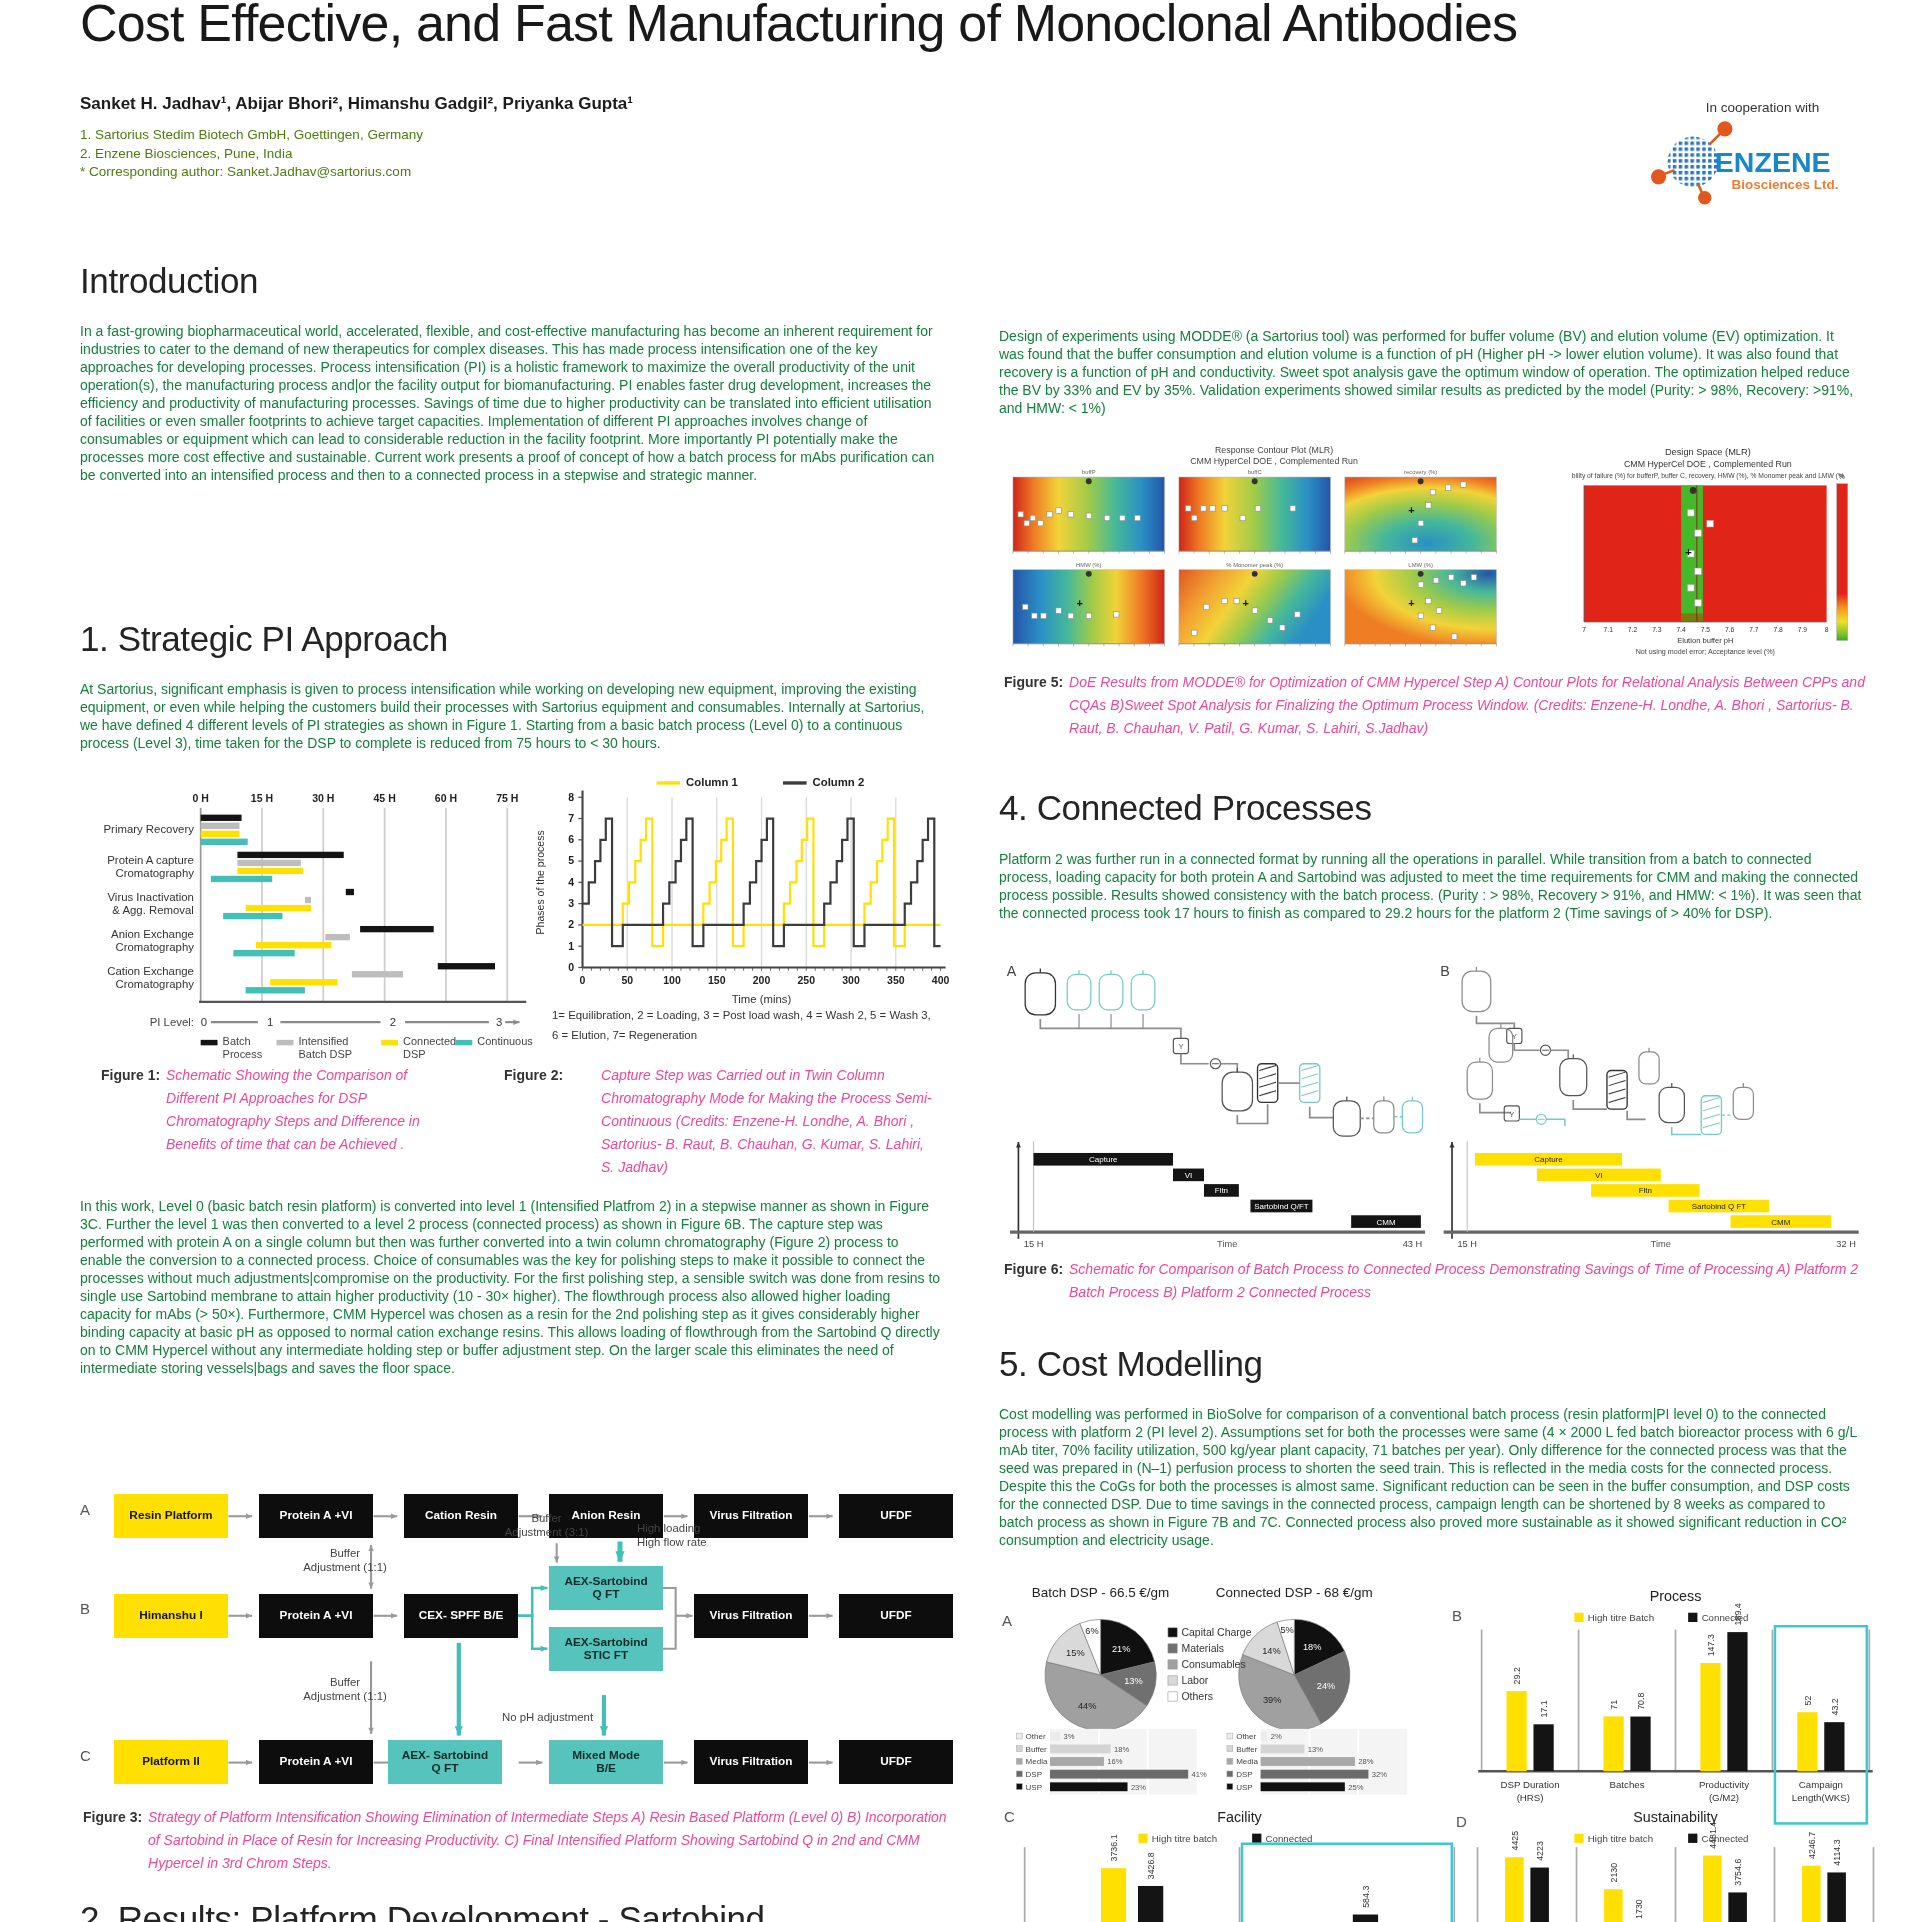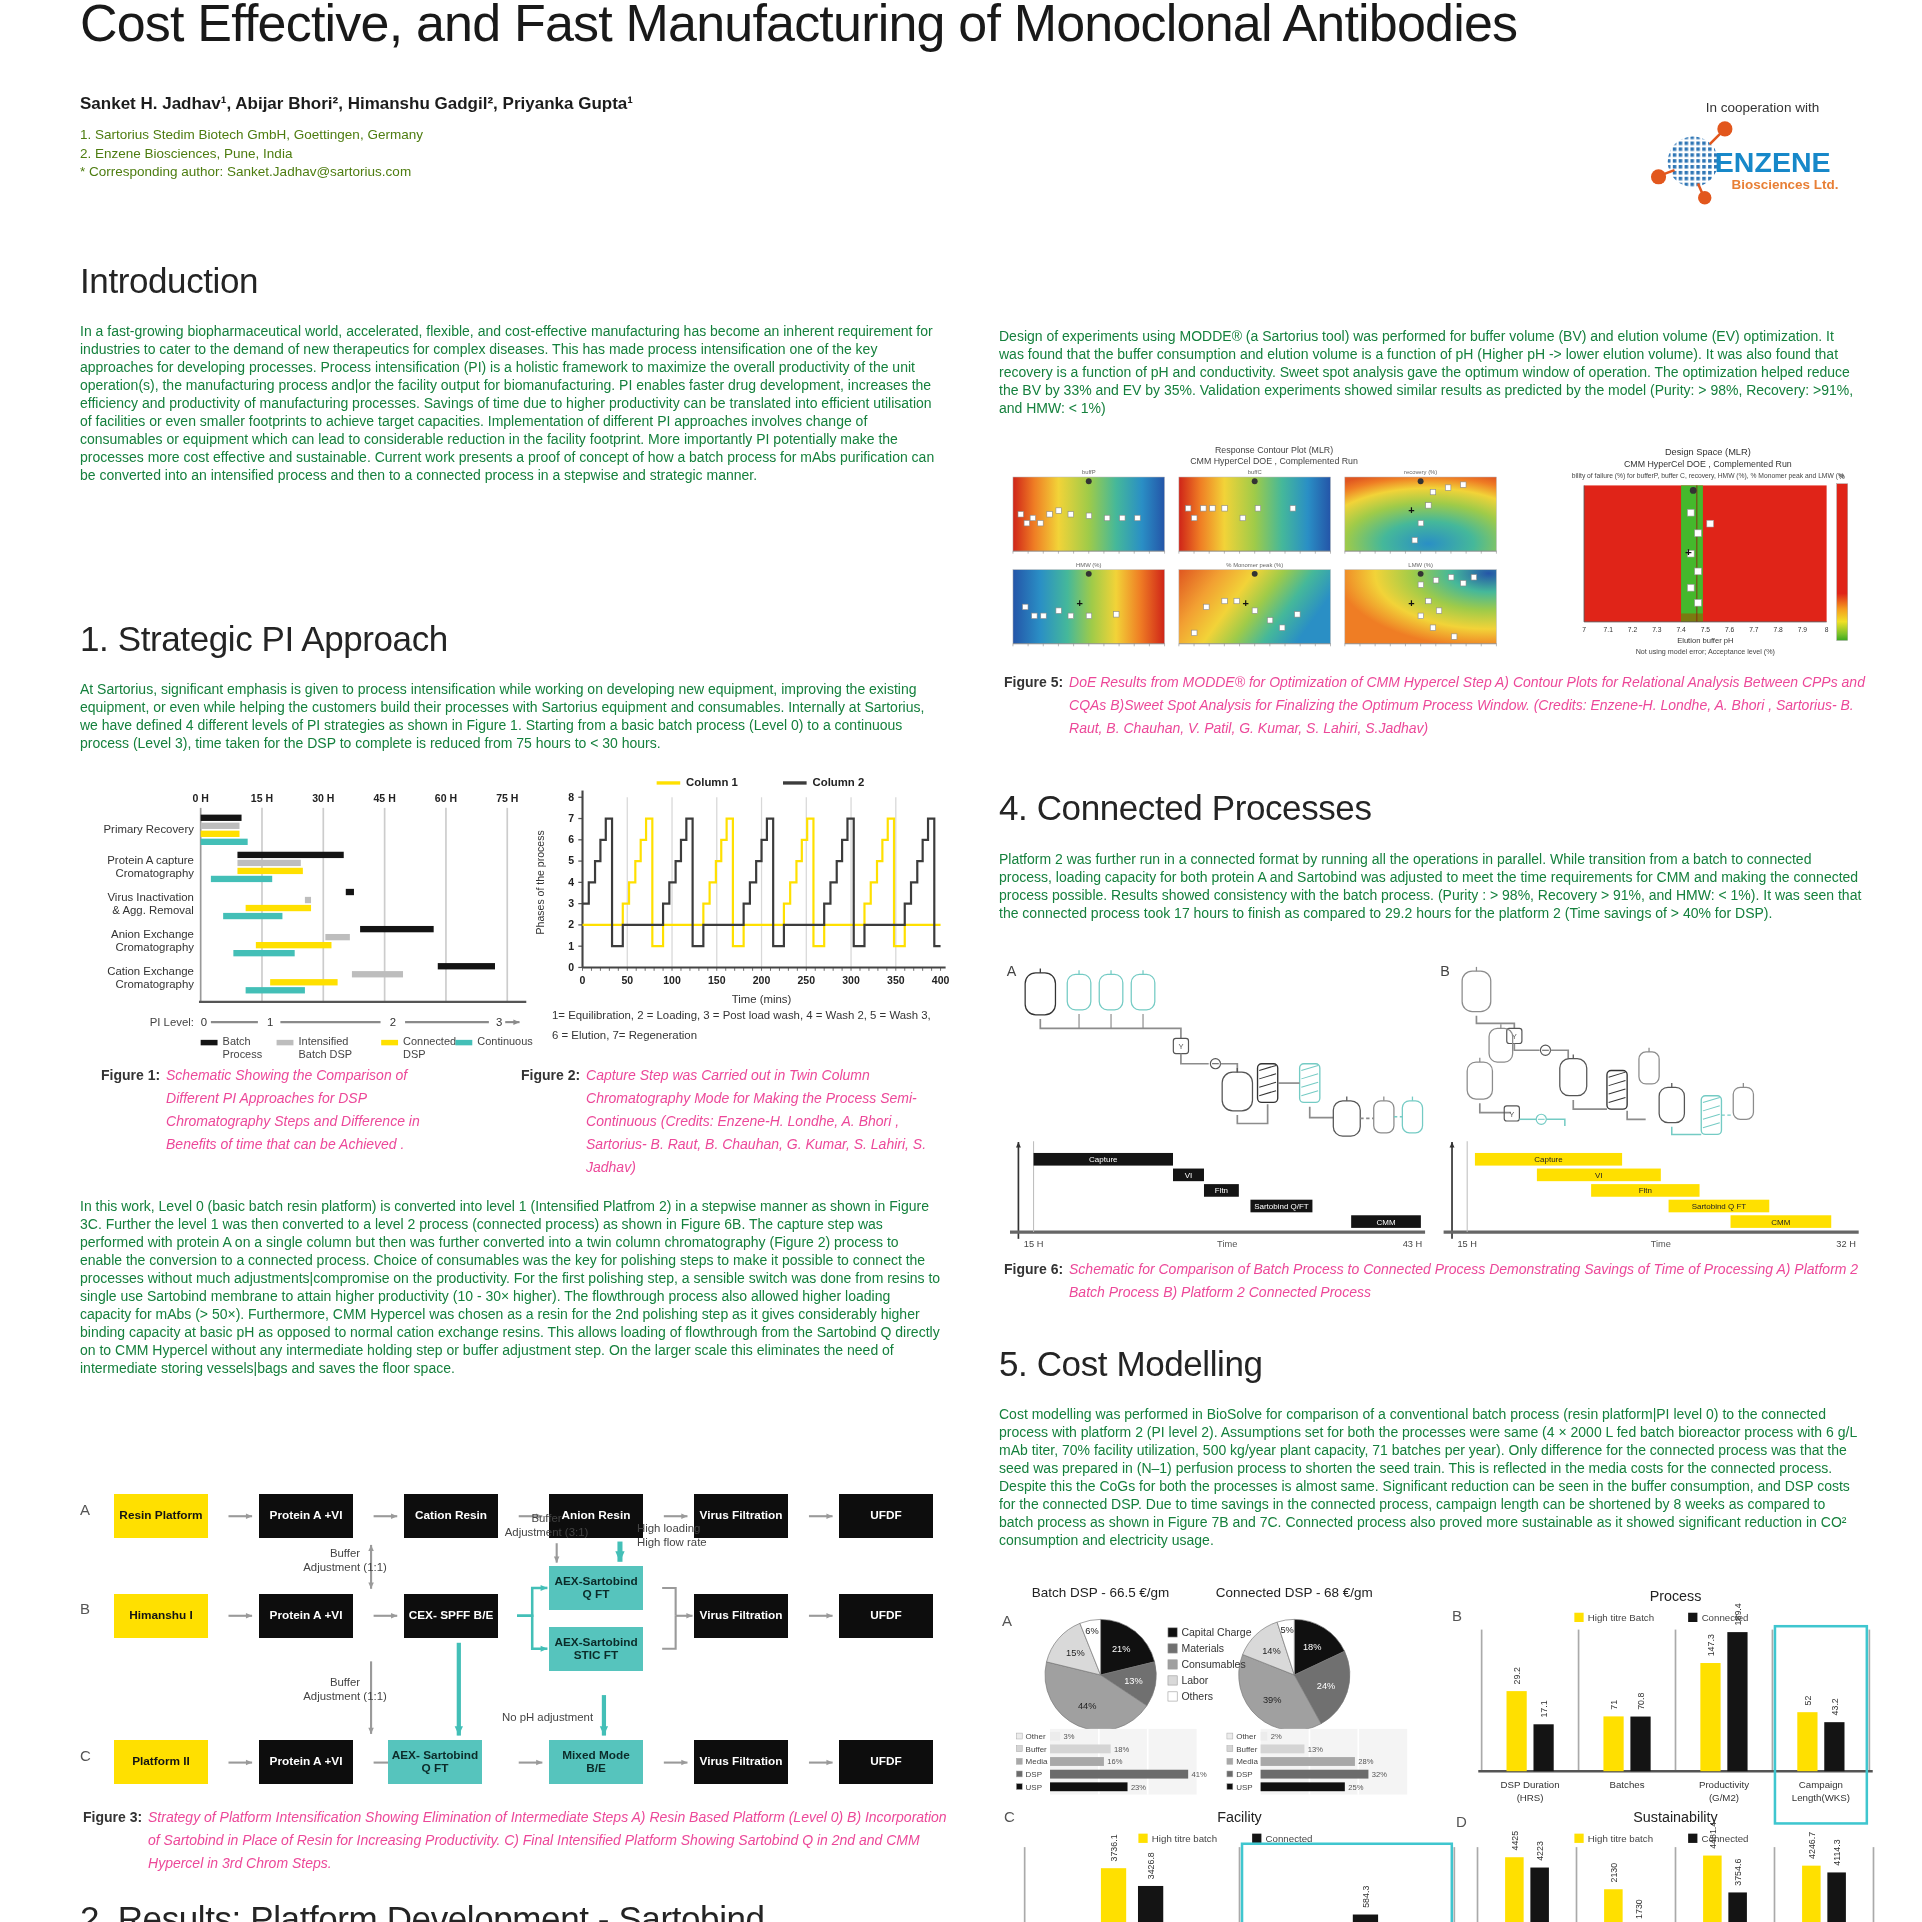--- a/index.html
+++ b/index.html
@@ -12,21 +12,21 @@
   .logo{position:absolute;left:1649px;top:118px;}
   .h2{position:absolute;font-size:35px;font-weight:400;letter-spacing:-0.4px;color:#242424;}
   .para{position:absolute;font-size:14px;line-height:18px;color:#15803d;}
   .cap{position:absolute;display:flex;font-size:14px;line-height:23px;color:#333;}
   .cap b{font-weight:bold;white-space:nowrap;margin-right:5.9px;}
   .cap i{font-style:italic;color:#ec4899;}
   .fig{position:absolute;}
   .note{position:absolute;font-size:11.4px;line-height:20px;color:#333;}
   .ftag{position:absolute;font-size:15px;color:#555;}
   .fb{position:absolute;display:flex;flex-direction:column;align-items:center;justify-content:center;
-      width:94px;height:44px;font-size:11.8px;font-weight:bold;text-align:center;line-height:13.5px;}
+      width:114px;height:44px;font-size:11.8px;font-weight:bold;text-align:center;line-height:13.5px;}
   .fb.yellow{background:#ffe000;color:#141414;}
   .fb.black{background:#0d0d0d;color:#ffffff;}
   .fb.teal{background:#56c4bd;color:#0b2b29;}
   .fann{position:absolute;font-size:11.4px;line-height:14.3px;color:#444;text-align:center;}
   svg{overflow:visible;}
 </style>
 </head>
 <body>
 
 <div class="poster">
@@ -213,21 +213,21 @@
         <text x="16" y="131" font-size="12.5" text-anchor="middle" fill="#333" font-family="&quot;Liberation Sans&quot;,sans-serif" transform="rotate(-90 16 131)">Phases of the process</text>
         <path d="M 62 181.5 L 109.8125 181.5 L 109.8125 156.25 L 117.25 156.25 L 117.25 131 L 124.6875 131 L 124.6875 105.75 L 131.0625 105.75 L 131.0625 80.5 L 137.4375 80.5 L 137.4375 55.25 L 144.875 55.25 L 144.875 206.75 L 157.625 206.75 L 157.625 181.5 L 205.4375 181.5 L 205.4375 156.25 L 212.875 156.25 L 212.875 131 L 220.3125 131 L 220.3125 105.75 L 226.6875 105.75 L 226.6875 80.5 L 233.0625 80.5 L 233.0625 55.25 L 240.5 55.25 L 240.5 206.75 L 253.25 206.75 L 253.25 181.5 L 301.0625 181.5 L 301.0625 156.25 L 308.5 156.25 L 308.5 131 L 315.9375 131 L 315.9375 105.75 L 322.3125 105.75 L 322.3125 80.5 L 328.6875 80.5 L 328.6875 55.25 L 336.125 55.25 L 336.125 206.75 L 348.875 206.75 L 348.875 181.5 L 396.6875 181.5 L 396.6875 156.25 L 404.125 156.25 L 404.125 131 L 411.5625 131 L 411.5625 105.75 L 417.9375 105.75 L 417.9375 80.5 L 424.3125 80.5 L 424.3125 55.25 L 431.75 55.25 L 431.75 206.75 L 444.5 206.75 L 444.5 181.5 L 487 181.5" fill="none" stroke="#ffe000" stroke-width="2.6"></path>
         <path d="M 62 156.25 L 69.4375 156.25 L 69.4375 131 L 76.875 131 L 76.875 105.75 L 83.25 105.75 L 83.25 80.5 L 89.625 80.5 L 89.625 55.25 L 97.0625 55.25 L 97.0625 206.75 L 109.8125 206.75 L 109.8125 181.5 L 157.625 181.5 L 157.625 156.25 L 165.0625 156.25 L 165.0625 131 L 172.5 131 L 172.5 105.75 L 178.875 105.75 L 178.875 80.5 L 185.25 80.5 L 185.25 55.25 L 192.6875 55.25 L 192.6875 206.75 L 205.4375 206.75 L 205.4375 181.5 L 253.25 181.5 L 253.25 156.25 L 260.6875 156.25 L 260.6875 131 L 268.125 131 L 268.125 105.75 L 274.5 105.75 L 274.5 80.5 L 280.875 80.5 L 280.875 55.25 L 288.3125 55.25 L 288.3125 206.75 L 301.0625 206.75 L 301.0625 181.5 L 348.875 181.5 L 348.875 156.25 L 356.3125 156.25 L 356.3125 131 L 363.75 131 L 363.75 105.75 L 370.125 105.75 L 370.125 80.5 L 376.5 80.5 L 376.5 55.25 L 383.9375 55.25 L 383.9375 206.75 L 396.6875 206.75 L 396.6875 181.5 L 444.5 181.5 L 444.5 156.25 L 451.9375 156.25 L 451.9375 131 L 459.375 131 L 459.375 105.75 L 465.75 105.75 L 465.75 80.5 L 472.125 80.5 L 472.125 55.25 L 479.5625 55.25 L 479.5625 206.75 L 487 206.75" fill="none" stroke="#3c3c3c" stroke-width="2.6"></path>
       </svg></div>
   <div class="note" style="left:552px;top:1005px;width:388px;">1= Equilibration, 2 = Loading, 3 = Post load wash, 4 = Wash 2, 5 = Wash 3, 6 = Elution, 7= Regeneration</div>
 
   <div class="cap" style="left:101px;top:1064px;width:354px;">
     <b>Figure 1:</b>
     <i>Schematic Showing the Comparison of Different PI Approaches for DSP Chromatography Steps and Difference in Benefits of time that can be Achieved .</i>
   </div>
-  <div class="cap" style="left:521px;top:1064px;width:434px;">
+  <div class="cap" style="left:504px;top:1064px;width:434px;gap:32px;">
     <b>Figure 2:</b>
     <i>Capture Step was Carried out in Twin Column Chromatography Mode for Making the Process Semi-Continuous (Credits: Enzene-H. Londhe, A. Bhori , Sartorius- B. Raut, B. Chauhan, G. Kumar, S. Lahiri, S. Jadhav)</i>
   </div>
 
   <div class="para" style="left:80px;top:1197px;width:862px;">In this work, Level 0 (basic batch resin platform) is converted into level 1 (Intensified Platfrom 2) in a stepwise manner as shown in Figure 3C. Further the level 1 was then converted to a level 2 process (connected process) as shown in Figure 6B. The capture step was performed with protein A on a single column but then was further converted into a twin column chromatography (Figure 2) process to enable the conversion to a connected process. Choice of consumables was the key for polishing steps to make it possible to connect the processes without much adjustments|compromise on the productivity. For the first polishing step, a sensible switch was done from resins to single use Sartobind membrane to attain higher productivity (10 - 30× higher). The flowthrough process also allowed higher loading capacity for mAbs (&gt; 50×). Furthermore, CMM Hypercel was chosen as a resin for the 2nd polishing step as it gives considerably higher binding capacity at basic pH as opposed to normal cation exchange resins. This allows loading of flowthrough from the Sartobind Q directly on to CMM Hypercel without any intermediate holding step or buffer adjustment step. On the larger scale this eliminates the need of intermediate storing vessels|bags and saves the floor space.</div>
 
   <div id="fig3" class="fig" style="left:80px;top:1452px;width:869px;height:363px;">
       <svg width="869" height="363" style="position: absolute; left: 0px; top: 0px;" viewBox="0 0 1030 430">
         <line x1="176" y1="76" x2="204" y2="76" stroke="#9a9a9a" stroke-width="2.5"></line>
         <polygon points="204,76 196.69528847750152,79.26208362447656 196.69528847750152,72.73791637552344" fill="#9a9a9a"></polygon>

